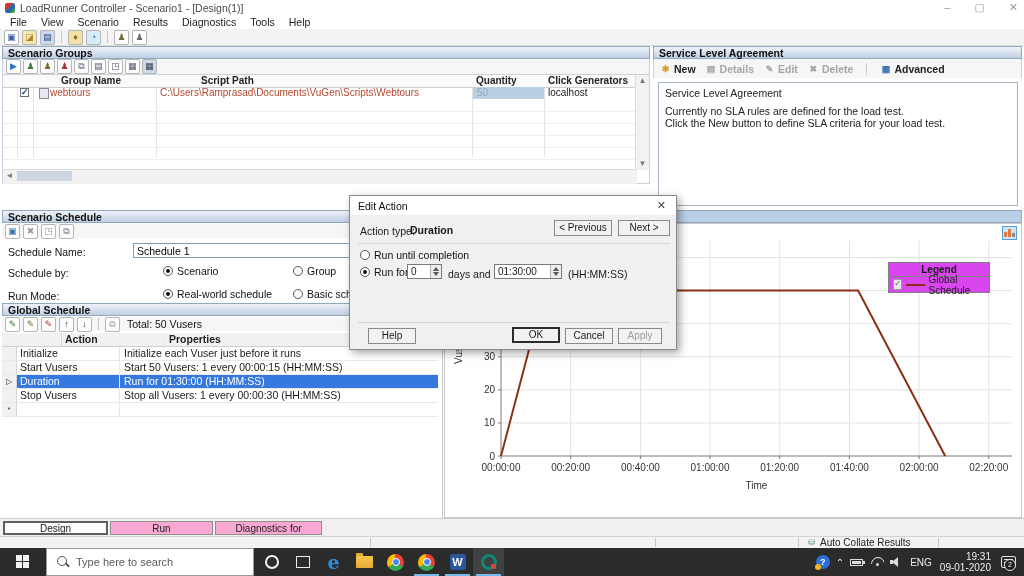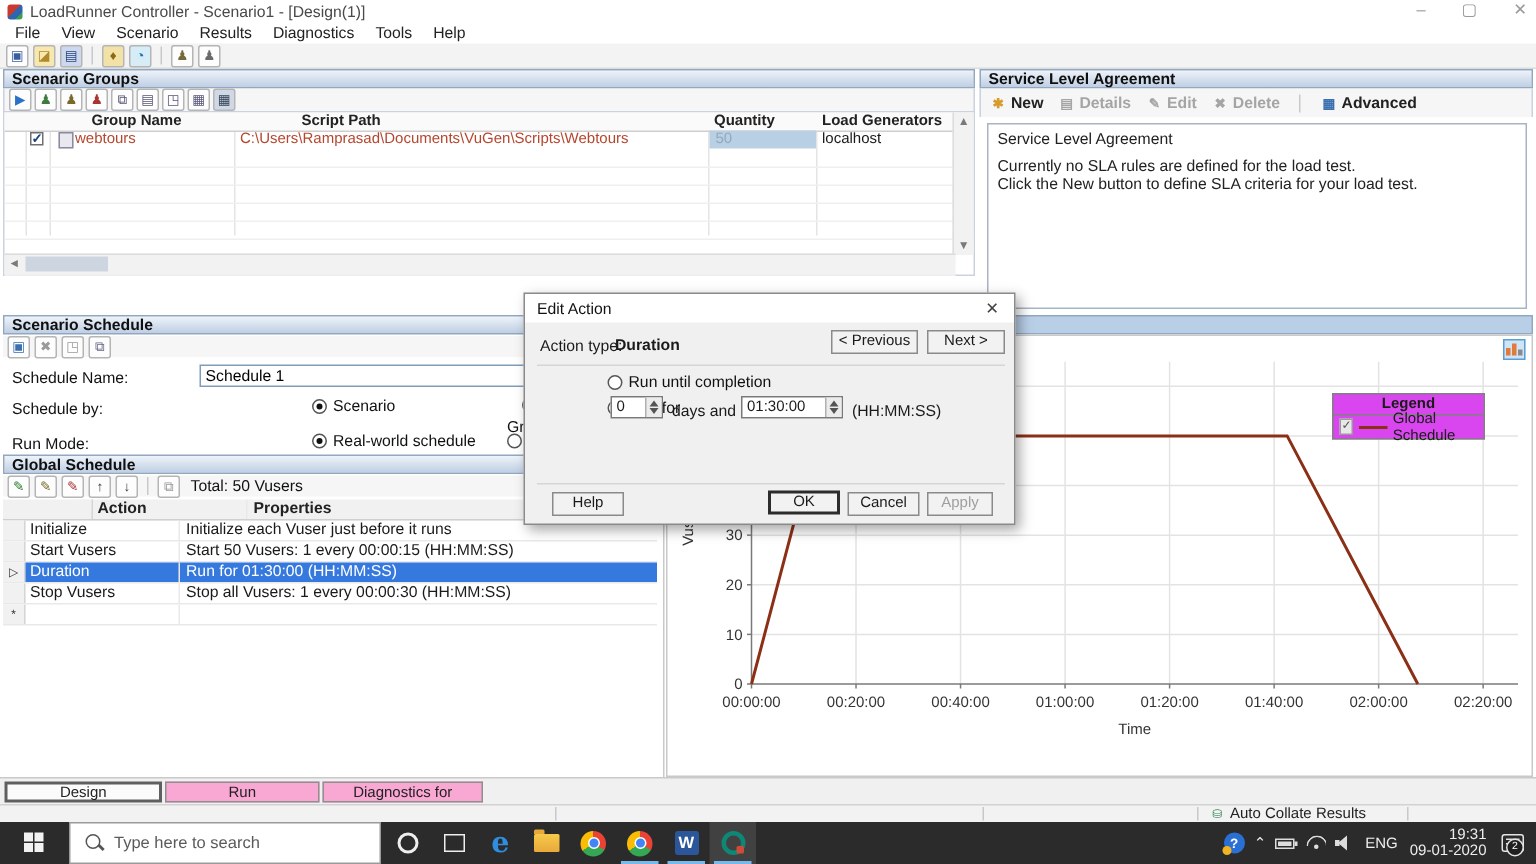--- a/index.html
+++ b/index.html
@@ -39,21 +39,21 @@
   .sla-btn.disabled{color:#a5a5a5;}
   .sla-mini{width:11px;height:11px;display:inline-flex;align-items:center;justify-content:center;font-size:9px;}
   .sla-box{position:absolute;left:658px;top:82px;width:360px;height:124px;background:#fff;border:1px solid #a9b4c2;font-size:10.5px;color:#222;padding:4px 6px;box-sizing:border-box;}
   
   .ss-toolbar{position:absolute;left:2px;top:224px;width:438px;height:14px;background:#f6f6f6;display:flex;align-items:center;gap:3px;padding-left:3px;box-sizing:border-box;}
   .left-lower{position:absolute;left:2px;top:223px;width:440px;height:295px;background:#fff;border-right:1px solid #c9c9c9;}
   .form-label{position:absolute;left:8px;font-size:10.5px;color:#111;}
   .txtbox{position:absolute;height:15px;border:1px solid #7f9db9;background:#fff;font-family:"Liberation Sans",sans-serif;font-size:10.5px;padding:0 3px;box-sizing:border-box;}
   .radio{width:10px;height:10px;border:1px solid #555;border-radius:50%;background:#fff;display:inline-block;position:relative;box-sizing:border-box;vertical-align:-2px;}
   .radio.on::after{content:"";position:absolute;left:2px;top:2px;width:4px;height:4px;border-radius:50%;background:#111;}
-  .ropt{position:absolute;font-size:10.5px;color:#111;display:flex;align-items:center;gap:4px;margin-left:45px;}
+  .ropt{position:absolute;font-size:10.5px;color:#111;display:flex;align-items:center;gap:4px;}
   
   .gs-toolbar{position:absolute;left:2px;top:317px;width:438px;height:14px;background:#f6f6f6;display:flex;align-items:center;gap:3px;padding-left:3px;box-sizing:border-box;}
   .gs-total{font-size:10.5px;color:#111;margin-left:4px;}
   .gs-table{position:absolute;left:2px;top:333px;width:436px;background:#fff;font-size:10.5px;}
   .gs-hrow{display:flex;height:13px;background:#f1f1f1;border-bottom:1px solid #cfcfcf;font-weight:bold;color:#222;padding-left:45px;}
   .gs-row{display:flex;height:13px;border-bottom:1px solid #e9e9e9;}
   .gs-sel{width:14px;flex:0 0 14px;background:#f1f1f1;border-right:1px solid #d5d5d5;font-size:8px;text-align:center;line-height:13px;color:#333;}
   .gs-action{width:99px;flex:0 0 99px;padding-left:3px;border-right:1px solid #e9e9e9;overflow:hidden;white-space:nowrap;}
   .gs-props{flex:1;padding-left:4px;overflow:hidden;white-space:nowrap;}
   .gs-row.selected .gs-action,.gs-row.selected .gs-props{background:#3579de;color:#fff;}
@@ -187,21 +187,21 @@
     <div class="sg-col" style="left:14px;"></div>
     <div class="sg-col" style="left:30px;"></div>
     <div class="sg-col" style="left:153px;"></div>
     <div class="sg-col" style="left:469px;"></div>
     <div class="sg-col" style="left:541px;"></div>
 
     <div class="sg-headrow">
       <span style="left:58px;">Group Name</span>
       <span style="left:198px;">Script Path</span>
       <span style="left:473px;">Quantity</span>
-      <span style="left:545px;">Load Generators</span>
+      <span style="left:545px;">Click Generators</span>
     </div>
 
     <div class="sg-row1">
       <span class="cb on" style="position:absolute;left:17px;top:1px;"></span>
       <span class="script-icon" style="left:36px;top:1px;"></span>
       <span class="gn-red" style="position:absolute;left:47px;top:0;">webtours</span>
       <span class="gn-red" style="position:absolute;left:157px;top:0;">C:\Users\Ramprasad\Documents\VuGen\Scripts\Webtours</span>
       <span style="position:absolute;left:470px;top:0;width:71px;height:12px;background:#b9cfe4;color:#93a9bd;padding-left:4px;box-sizing:border-box;">50</span>
       <span style="position:absolute;left:545px;top:0;">localhost</span>
     </div>
@@ -267,21 +267,21 @@
     <span class="ticon" style="color:#9a9a9a;">◳</span>
     <span class="ticon" style="color:#6a6a8a;">⧉</span>
   </div>
   <span class="form-label" style="top:246px;">Schedule Name:</span>
   <input class="txtbox" style="left: 133px; top: 243px; width: 304px;" value="Schedule 1">
   <span class="form-label" style="top:267px;">Schedule by:</span>
   <span class="ropt" style="left:163px;top:265px;">
     <span class="radio on"></span>
     <span>Scenario</span>
   </span>
-  <span class="ropt" style="left:293px;top:265px;flex-direction:column;">
+  <span class="ropt" style="left:293px;top:265px;">
     <span class="radio"></span>
     <span>Group</span>
   </span>
   <span class="form-label" style="top:290px;">Run Mode:</span>
   <span class="ropt" style="left:163px;top:288px;">
     <span class="radio on"></span>
     <span>Real-world schedule</span>
   </span>
   <span class="ropt" style="left:293px;top:288px;">
     <span class="radio"></span>

